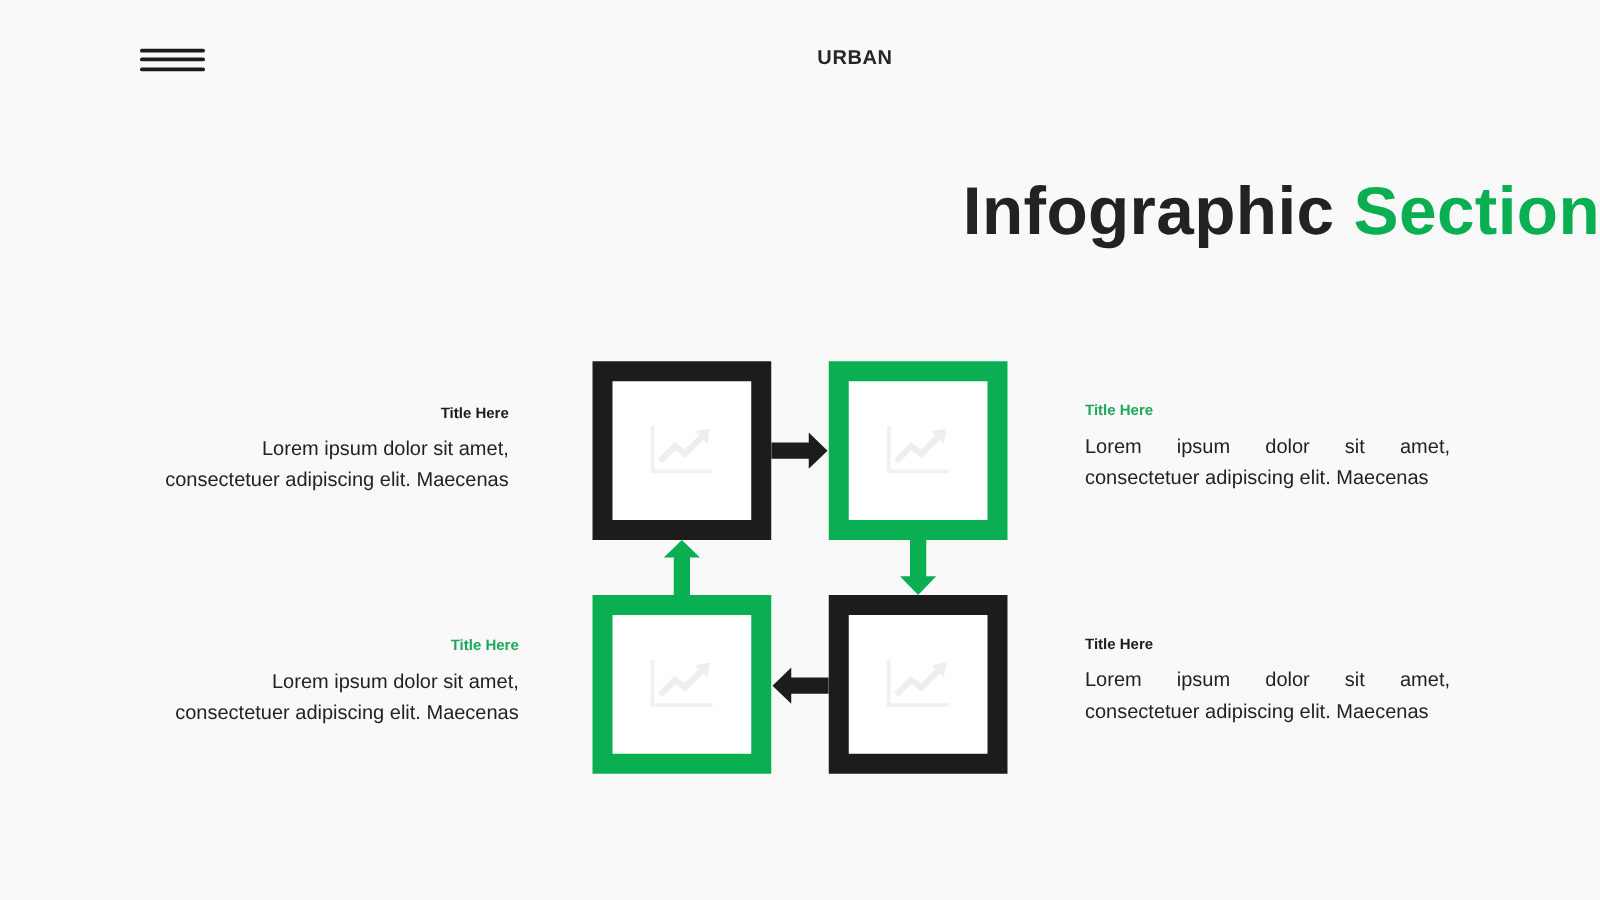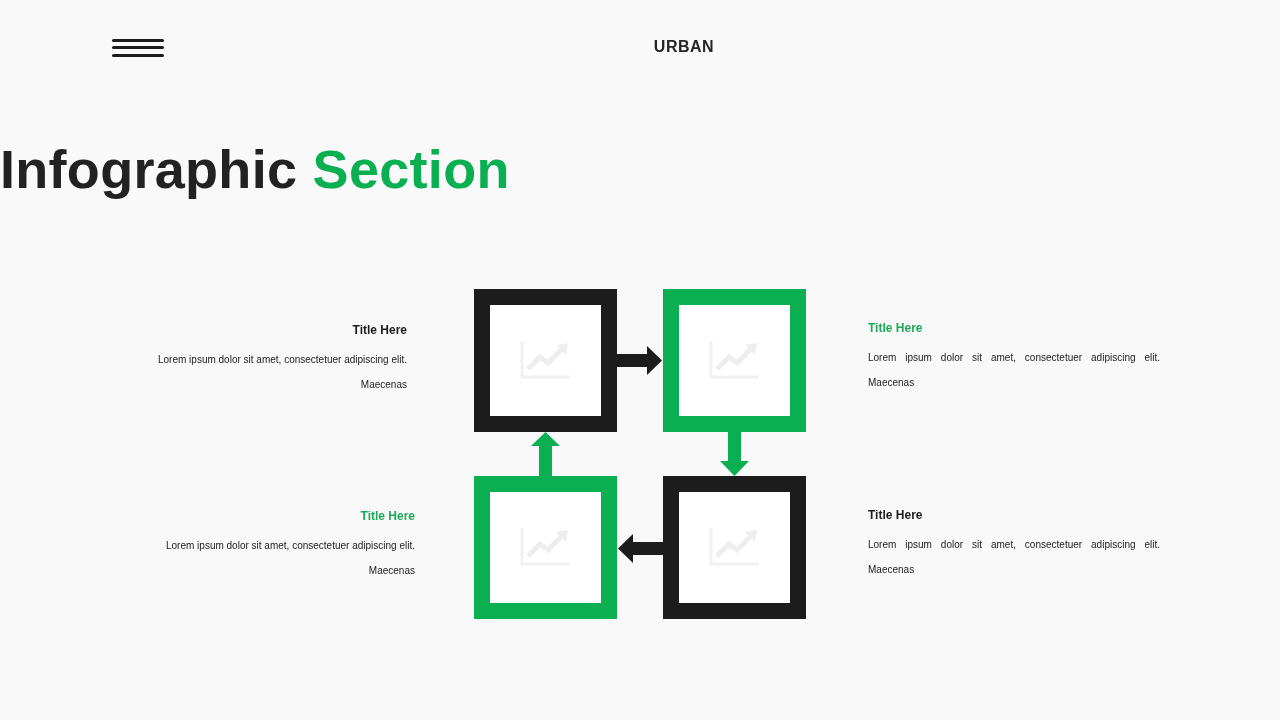--- a/index.html
+++ b/index.html
@@ -8,33 +8,33 @@
     background: #f9f9f9; position: relative;
     font-family: "Liberation Sans", "DejaVu Sans", sans-serif;
     color: #1c1c1c;
   }
   .menu-btn { position: absolute; left: 112px; top: 39px; width: 52px; height: 20px; cursor: pointer; }
   .menu-btn span { position: absolute; left: 0; width: 52px; height: 3px; background: #1c1c1c; border-radius: 2px; }
   .menu-btn span:nth-child(1) { top: 0; }
   .menu-btn span:nth-child(2) { top: 7px; }
   .menu-btn span:nth-child(3) { top: 15px; }
   .brand { position: absolute; left: 0; width: 1280px; top: 38px; text-align: center; font-weight: bold; font-size: 16px; letter-spacing: 0.5px; color: #262626; padding-left: 44px; }
-  .headline { position: absolute; left: 0; width: 1280px; top: 138px; text-align: left; font-weight: bold; font-size: 54px; color: #222; letter-spacing: 0.3px; }
+  .headline { position: absolute; left: 0; width: 1280px; top: 138px; text-align: right; font-weight: bold; font-size: 54px; color: #222; letter-spacing: 0.3px; }
   .headline .accent { color: #0aaf52; }
 
   .box { position: absolute; width: 111px; height: 111px; border: 16px solid #1c1c1c; background: #fff; }
   .box.green { border-color: #0aaf52; }
   .box svg { position: absolute; left: 30px; top: 34px; }
 
   .arrow { position: absolute; }
 
   .block { position: absolute; width: 290px; }
   .block .t { font-weight: bold; font-size: 12px; margin-bottom: 10px; }
   .block .t.green { color: #1ea85a; }
-  .block .d { font-size: 10px; line-height: 25px; color: #222; }
+  .block .d { font-size: 16px; line-height: 25px; color: #222; }
   .block.right { text-align: right; }
   .block.left .d { text-align: justify; text-align-last: left; }
 </style>
 </head>
 <body>
 
 <div class="menu-btn">
   <span></span>
   <span></span>
   <span></span>

